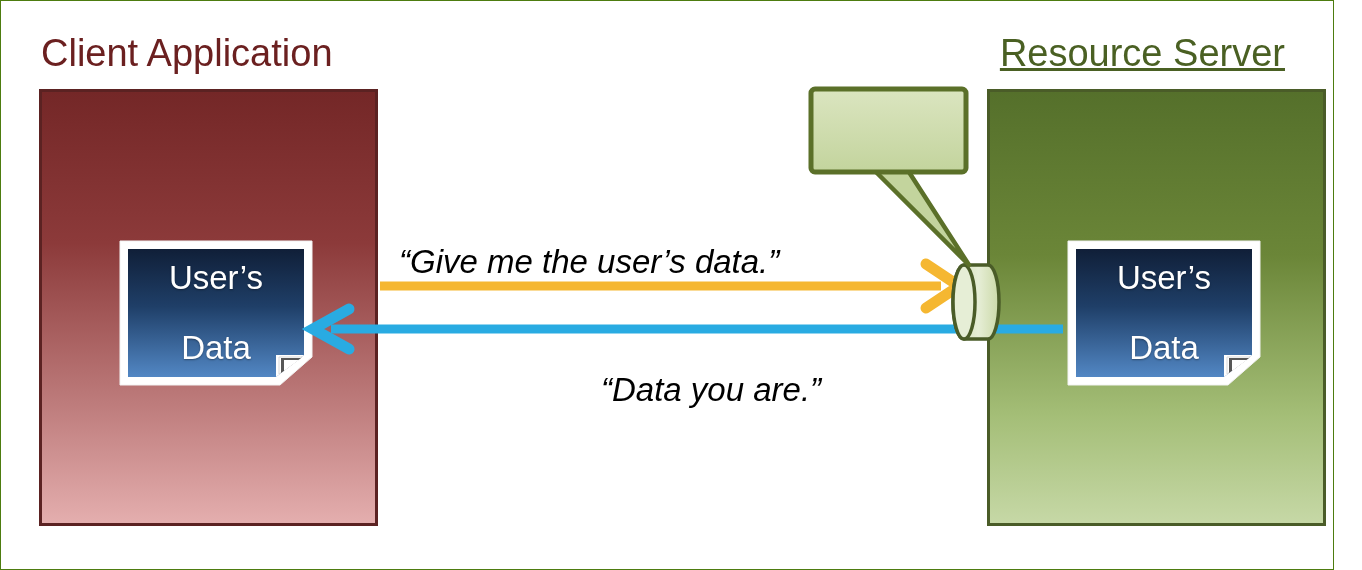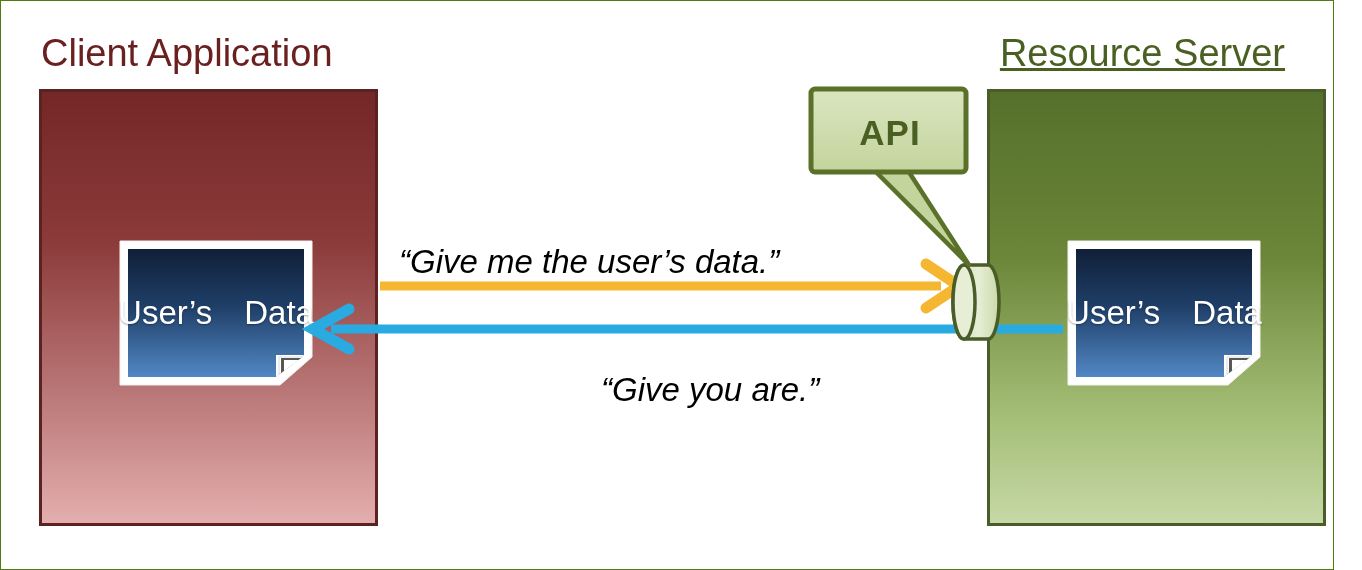--- a/index.html
+++ b/index.html
@@ -83,20 +83,21 @@
     top: 0;
     display: block;
   }
   .note-card .note-label {
     position: absolute;
     left: 0;
     top: 0;
     width: 196px;
     height: 148px;
     display: flex;
+    flex-direction: column;
     align-items: center;
     justify-content: center;
     color: #ffffff;
     font-size: 33px;
     line-height: 1.16;
     text-align: center;
     text-shadow: 0 1px 2px rgba(0,0,0,0.35);
     pointer-events: none;
     gap: 32px;
   }
@@ -232,21 +233,21 @@
     </g>
 
     <g>
       <line x1="1062" y1="328" x2="330" y2="328" stroke="#29abe2" stroke-width="9"></line>
       <polyline points="348,308 312,328 348,348" fill="none" stroke="#29abe2" stroke-width="11" stroke-linecap="round" stroke-linejoin="miter"></polyline>
     </g>
   </svg>
 
   <div class="arrow-caption" id="caption-request">“Give me the user’s data.”</div>
 
-  <div class="arrow-caption" id="caption-response">“Give you are.”</div>
+  <div class="arrow-caption" id="caption-response">“Data you are.”</div>
 
   <div id="api-cylinder">
     <svg width="50" height="86" viewBox="0 0 50 86">
       <defs>
         <linearGradient id="cylGrad" x1="0" y1="0" x2="1" y2="0">
           <stop offset="0%" stop-color="#cfdcb0"></stop>
           <stop offset="55%" stop-color="#e6eed6"></stop>
           <stop offset="100%" stop-color="#cbd9a8"></stop>
         </linearGradient>
       </defs>
@@ -263,16 +264,15 @@
         <linearGradient id="bubbleGrad" x1="0" y1="0" x2="0" y2="1">
           <stop offset="0%" stop-color="#dbe5c0"></stop>
           <stop offset="100%" stop-color="#c3d49d"></stop>
         </linearGradient>
       </defs>
 
       <path d="M64,82 L162,180 L100,84 Z" fill="#c3d49d" stroke="#5b7029" stroke-width="4.5" stroke-linejoin="round"></path>
 
       <rect x="4" y="4" width="155" height="83" rx="4" ry="4" fill="url(#bubbleGrad)" stroke="#5b7029" stroke-width="5"></rect>
     </svg>
-    <div id="api-label">API</div>
   </div>
 
 </div>
 
 </body></html>

